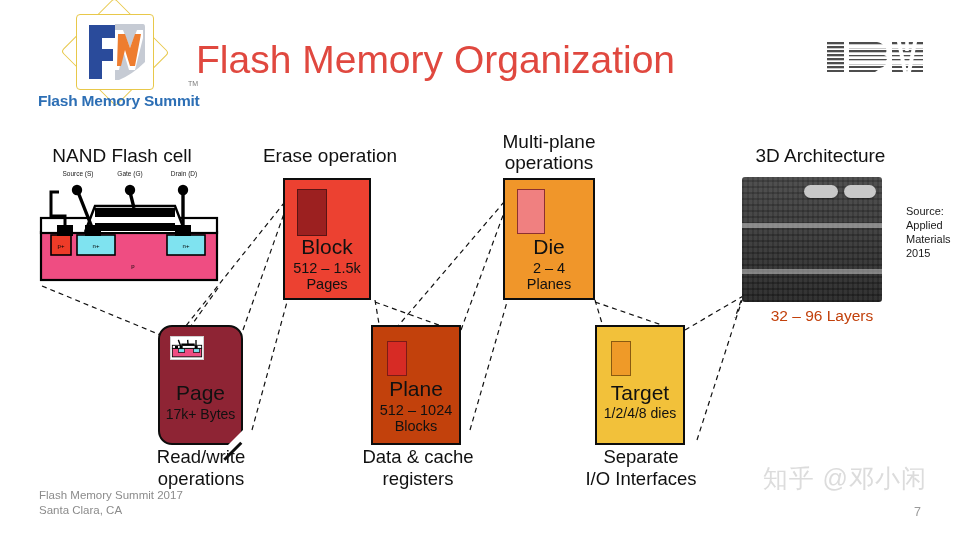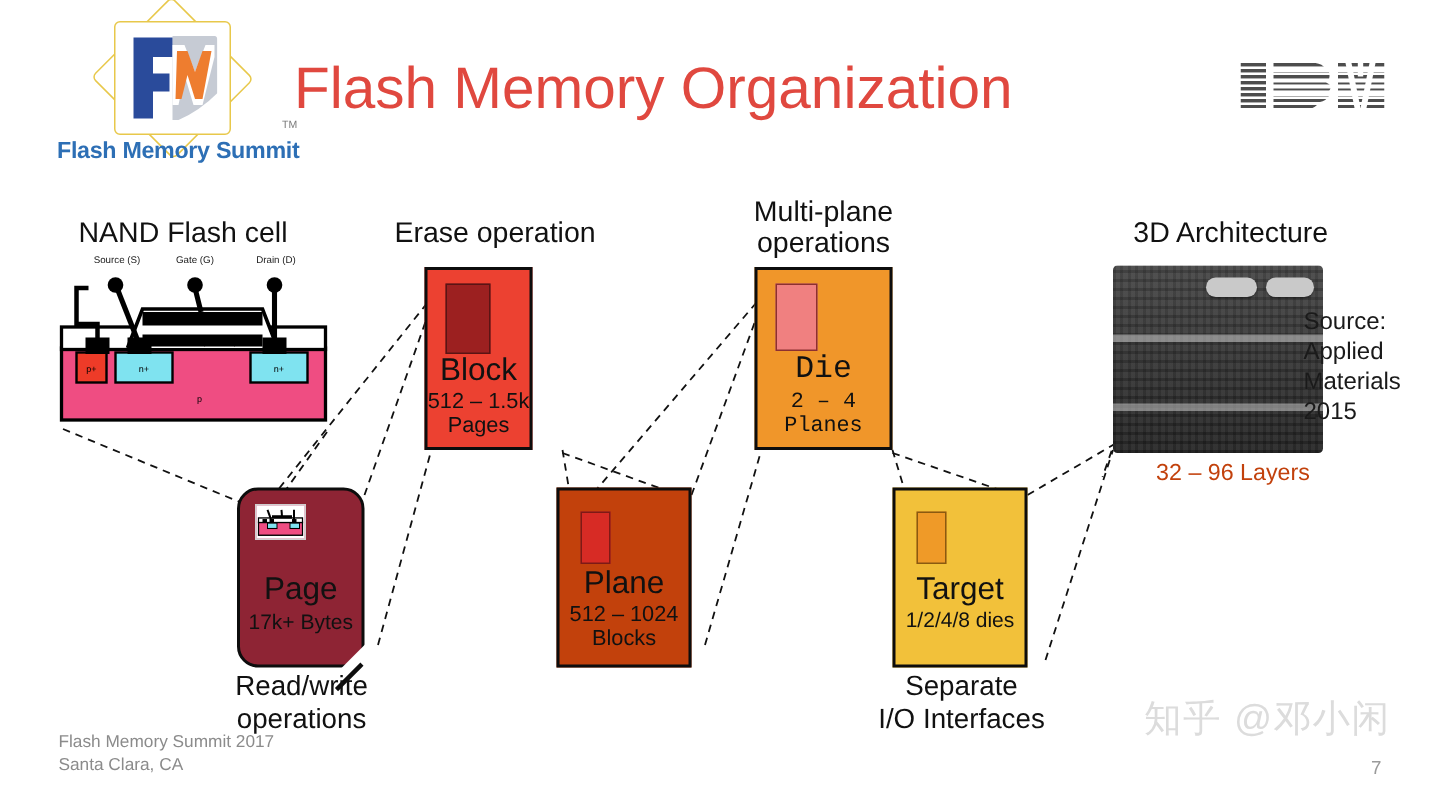--- a/index.html
+++ b/index.html
@@ -130,35 +130,34 @@
   .cbox .bsub {
     position: absolute;
     left: 0; right: 0;
     font-size: 14.5px;
     line-height: 1.12;
     white-space: pre-line;
   }
 
   
   #box-block {
-    left: 283px; top: 178px; width: 72px; height: 122px;
+    left: 283px; top: 178px; width: 88px; height: 122px;
     background: #ec4131;
     padding-left: 40px;
   }
   #box-block .inner-rect {
     left: 12px; top: 9px; width: 30px; height: 47px;
     background: #9c2020; border-color: #5a1414;
   }
   #box-block .bname { top: 56px; }
   #box-block .bsub  { top: 80px; }
 
   #box-die {
     left: 503px; top: 178px; width: 92px; height: 122px;
     background: #f0962a;
-    font-family: Liberation Mono, monospace;
   }
   #box-die .inner-rect {
     left: 12px; top: 9px; width: 28px; height: 45px;
     background: #f08080; border-color: #8c3030;
   }
   #box-die .bname { top: 56px; }
   #box-die .bsub  { top: 80px; }
 
   
   #box-page {
@@ -247,22 +246,22 @@
     box-shadow: 0 1px 1px rgba(0,0,0,0.35);
   }
   #arch-photo .band {
     position: absolute;
     left: 0; right: 0;
     height: 5px;
     background: rgba(200,200,200,0.55);
   }
   #arch-source {
     position: absolute;
-    left: 869px; top: 205px;
-    font-size: 16px;
+    left: 906px; top: 205px;
+    font-size: 11px;
     color: #1a1a1a;
     line-height: 1.26;
     white-space: pre-line;
   }
   #arch-layers {
     position: absolute;
     left: 742px; top: 307px;
     width: 160px;
     text-align: center;
     font-size: 15.5px;
@@ -492,20 +491,22 @@
   </div>
 
   <div class="cbox" id="box-target">
     <div class="inner-rect"></div>
     <div class="bname">Target</div>
     <div class="bsub">1/2/4/8 dies</div>
   </div>
 
   <div class="caption" style="left:120px; top:446px; width:162px;">Read/write
 operations</div>
+  <div class="caption" style="left:334px; top:446px; width:168px;">Data  &amp; cache
+registers</div>
   <div class="caption" style="left:556px; top:446px; width:170px;">Separate
 I/O Interfaces</div>
 
   <div id="footer">Flash Memory Summit 2017
 Santa Clara, CA</div>
   <div id="watermark">知乎 @邓小闲</div>
   <div id="page-number">7</div>
 
 </div>
 

